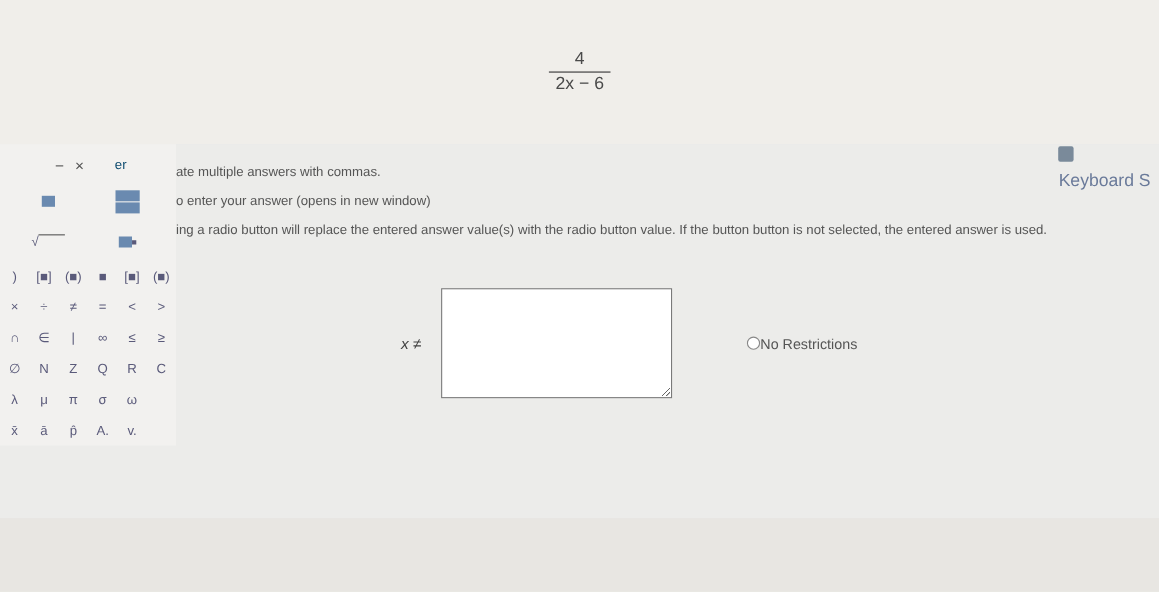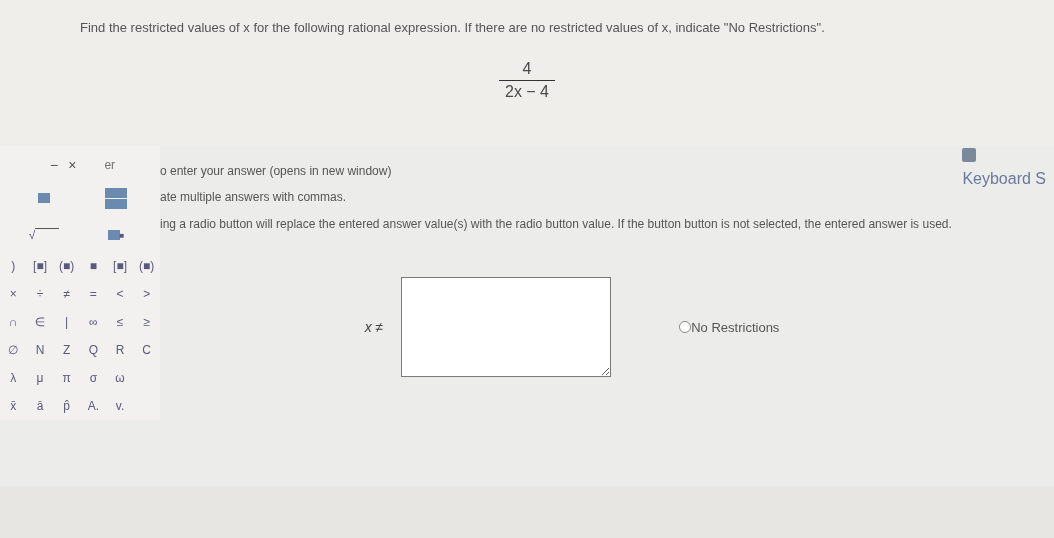--- a/index.html
+++ b/index.html
@@ -62,21 +62,21 @@
     border-radius: 2px;
     margin-bottom: 4px;
   }
   .prompt-lines {
     margin-left: 160px;
     padding-top: 2px;
     font-size: 12px;
     color: #555;
     line-height: 2.2;
   }
-  .prompt-er { font-size: 12px; color:#737373; }
+  .prompt-er { font-size: 12px; color:#0c4a6e; }
   .keypad {
     position: absolute;
     left: 0;
     top: 0;
     width: 160px;
     background: #f2f1ef;
     padding-top: 6px;
   }
   .keypad-row {
     display: flex;
@@ -130,25 +130,24 @@
     margin-left: 50px;
   }
   .radio-circle {
     width: 12px; height: 12px; border:1px solid #888; border-radius:50%; background:#fff;
   }
 </style>
 </head>
 <body>
 
 <div class="question-area">
-  <div class="question-text">Find the restricted values of x for the following rational expression. If there are no restricted values of x, indicate "No Restrictions".</div>
   <div class="expression">
     <span class="fraction">
       <span class="numerator">4</span>
-      <span class="denominator">2x − 4</span>
+      <span class="denominator">2x − 6</span>
     </span>
   </div>
 </div>
 
 <div class="answer-section">
   <div class="top-icons">
     <span class="save-icon"></span><br>
     <span>Keyboard S</span>
   </div>
 
@@ -220,22 +219,22 @@
       <span class="key">x̄</span>
       <span class="key">ā</span>
       <span class="key">p̂</span>
       <span class="key">A.</span>
       <span class="key">v.</span>
       <span class="key"></span>
     </div>
   </div>
 
   <div class="prompt-lines">
+    <div>ate multiple answers with commas.</div>
     <div>o enter your answer (opens in new window)</div>
-    <div>ate multiple answers with commas.</div>
     <div>ing a radio button will replace the entered answer value(s) with the radio button value. If the button button is not selected, the entered answer is used.</div>
   </div>
 
   <div class="answer-body">
     <span class="neq-label">x ≠</span>
     <textarea class="answer-input" value="" style=""></textarea>
     <label class="radio-group">
       <span class="radio-circle"></span>
       <span>No Restrictions</span>
     </label>

